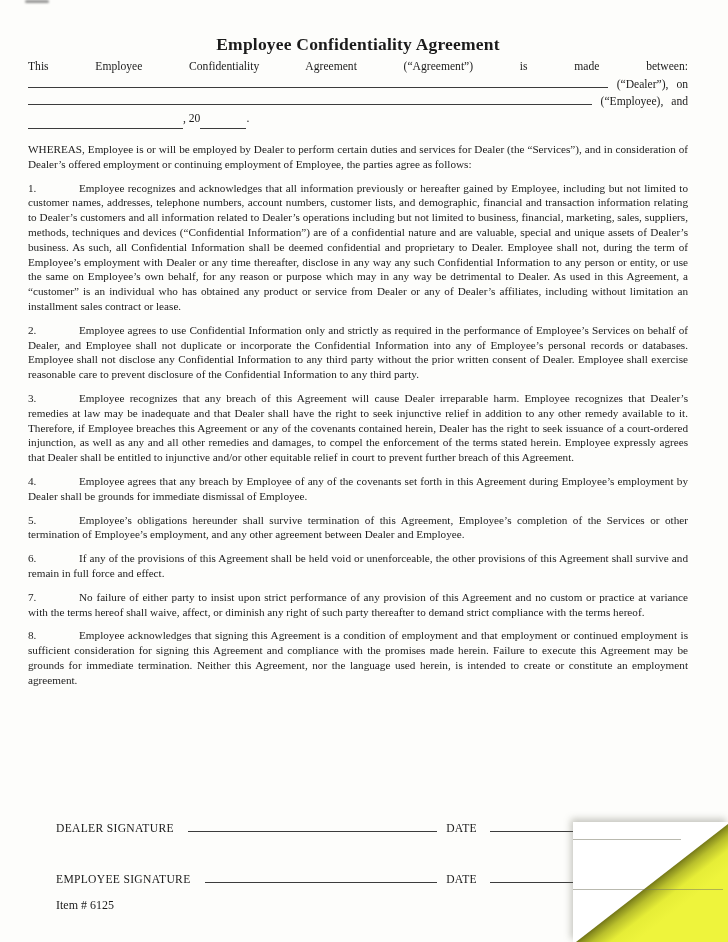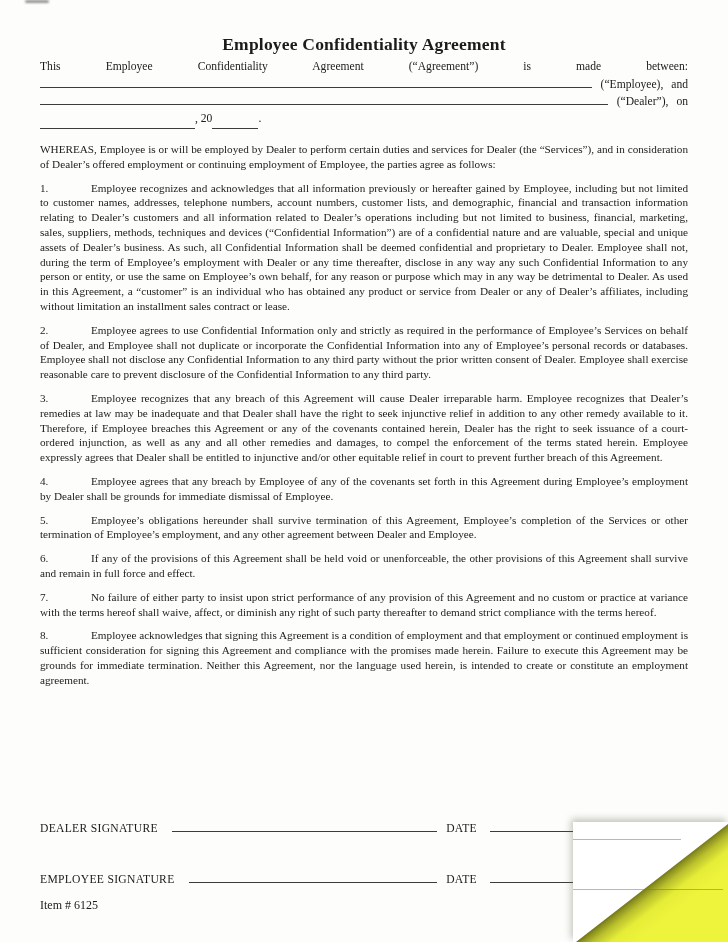--- a/index.html
+++ b/index.html
@@ -3,21 +3,21 @@
 <meta charset="utf-8">
 <style>
   html,body { margin:0; padding:0; background:#ffffff; }
   .page {
     position:relative;
     width:728px; height:942px;
     background:#fdfdfb;
     font-family:"Liberation Serif", serif;
     color:#1b1b1b;
     box-sizing:border-box;
-    padding:34px 40px 0 40px;
+    padding:34px 40px 0 28px;
     overflow:hidden;
   }
   .smudge {
     position:absolute; top:0; left:25px; width:24px; height:3px;
     background:rgba(45,45,45,.5); border-radius:2px; filter:blur(1px);
   }
   h1.title {
     margin:0; text-align:center;
     font-size:17.5px; font-weight:bold; letter-spacing:.2px;
   }
@@ -29,21 +29,21 @@
   .grow { flex:1; }
   .tail { margin-left:9px; word-spacing:5px; white-space:nowrap; }
   .date-blank { width:155px; align-self:stretch; }
   .year-blank { width:46px; align-self:stretch; }
 
   p { font-size:11.2px; line-height:14.8px; text-align:justify; margin:9px 0 0 0; }
   .whereas { margin-top:13px; }
   .clause .cnum { display:inline-block; width:51px; }
   .witness { text-align:left; text-indent:34px; margin-top:10px; }
 
-  .sigs { position:absolute; left:40px; right:40px; top:822px; font-size:11.6px; }
+  .sigs { position:absolute; left:56px; right:40px; top:822px; font-size:11.6px; }
   .sig-row { display:flex; align-items:baseline; height:18px; }
   .sig-row.employee { margin-top:33px; }
   .sig-label { letter-spacing:.3px; white-space:nowrap; }
   .sig-line { flex:1; margin-left:14px; }
   .date-label { margin-left:9px; margin-right:13px; }
   .date-line { width:198px; }
   .item-number { margin-top:7px; font-size:12px; }
 
   .corner {
     position:absolute; right:0; bottom:0; width:155px; height:120px;
@@ -66,25 +66,25 @@
 <div class="page">
 
   <div class="smudge"></div>
 
   <h1 class="title">Employee Confidentiality Agreement</h1>
 
   <div class="intro">
     <div class="jline">This Employee Confidentiality Agreement (“Agreement”) is made between:</div>
     <div class="fill-row">
       <span class="blank grow"></span>
-      <span class="tail">(“Employee), and</span>
+      <span class="tail">(“Dealer”), on</span>
     </div>
     <div class="fill-row">
       <span class="blank grow"></span>
-      <span class="tail">(“Dealer”), on</span>
+      <span class="tail">(“Employee), and</span>
     </div>
     <div class="fill-row left">
       <span class="blank date-blank"></span>
       <span>, 20</span>
       <span class="blank year-blank"></span>
       <span>.</span>
     </div>
   </div>
 
   <p class="whereas">WHEREAS, Employee is or will be employed by Dealer to perform certain duties and services for Dealer (the “Services”), and in consideration of Dealer’s offered employment or continuing employment of Employee, the parties agree as follows:</p>

